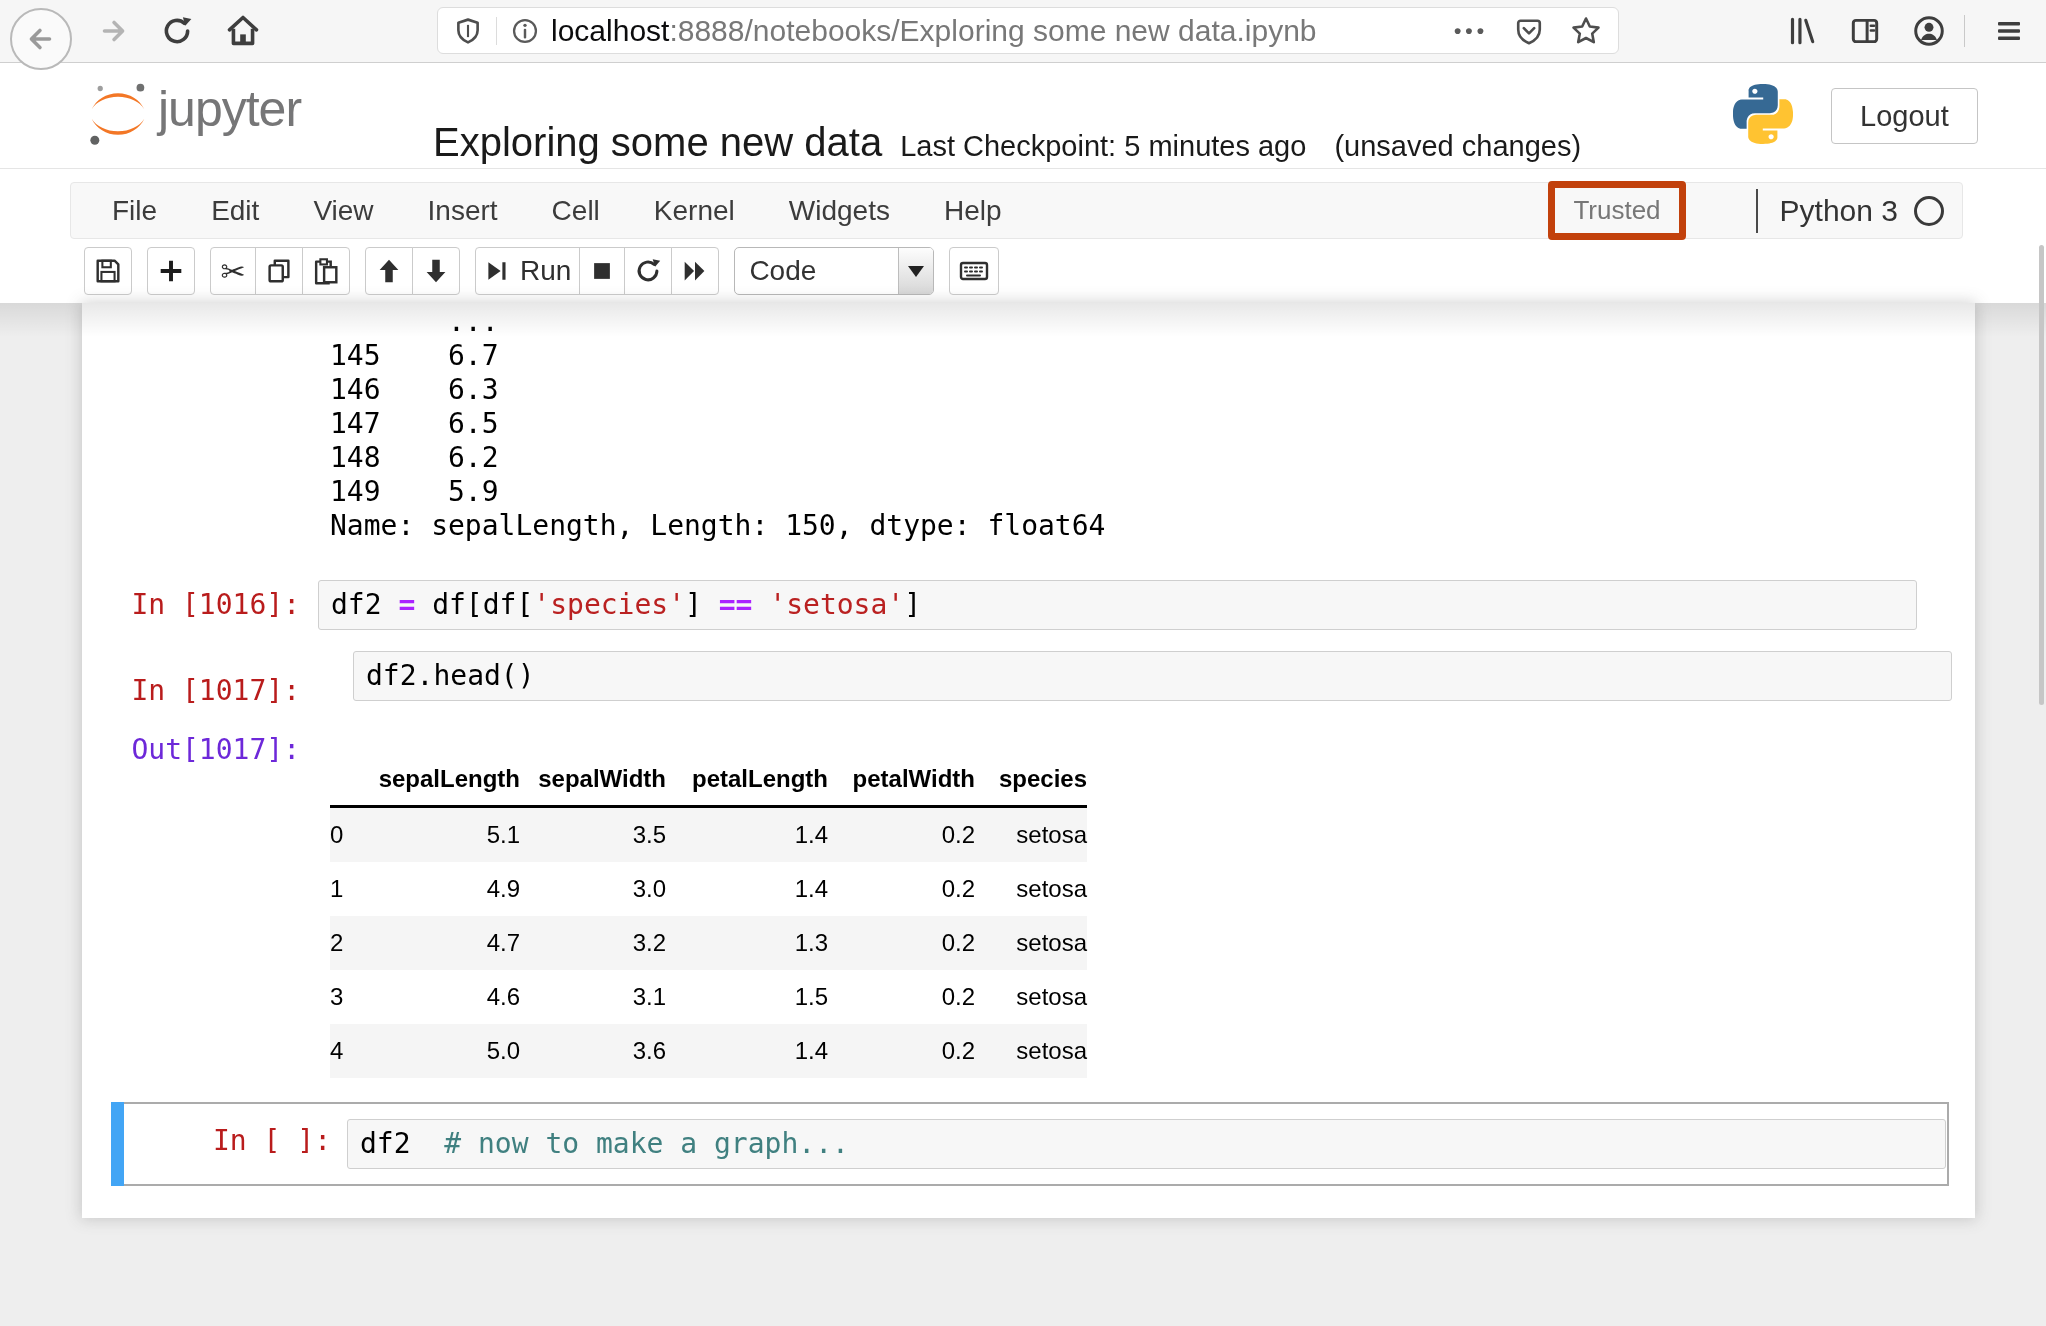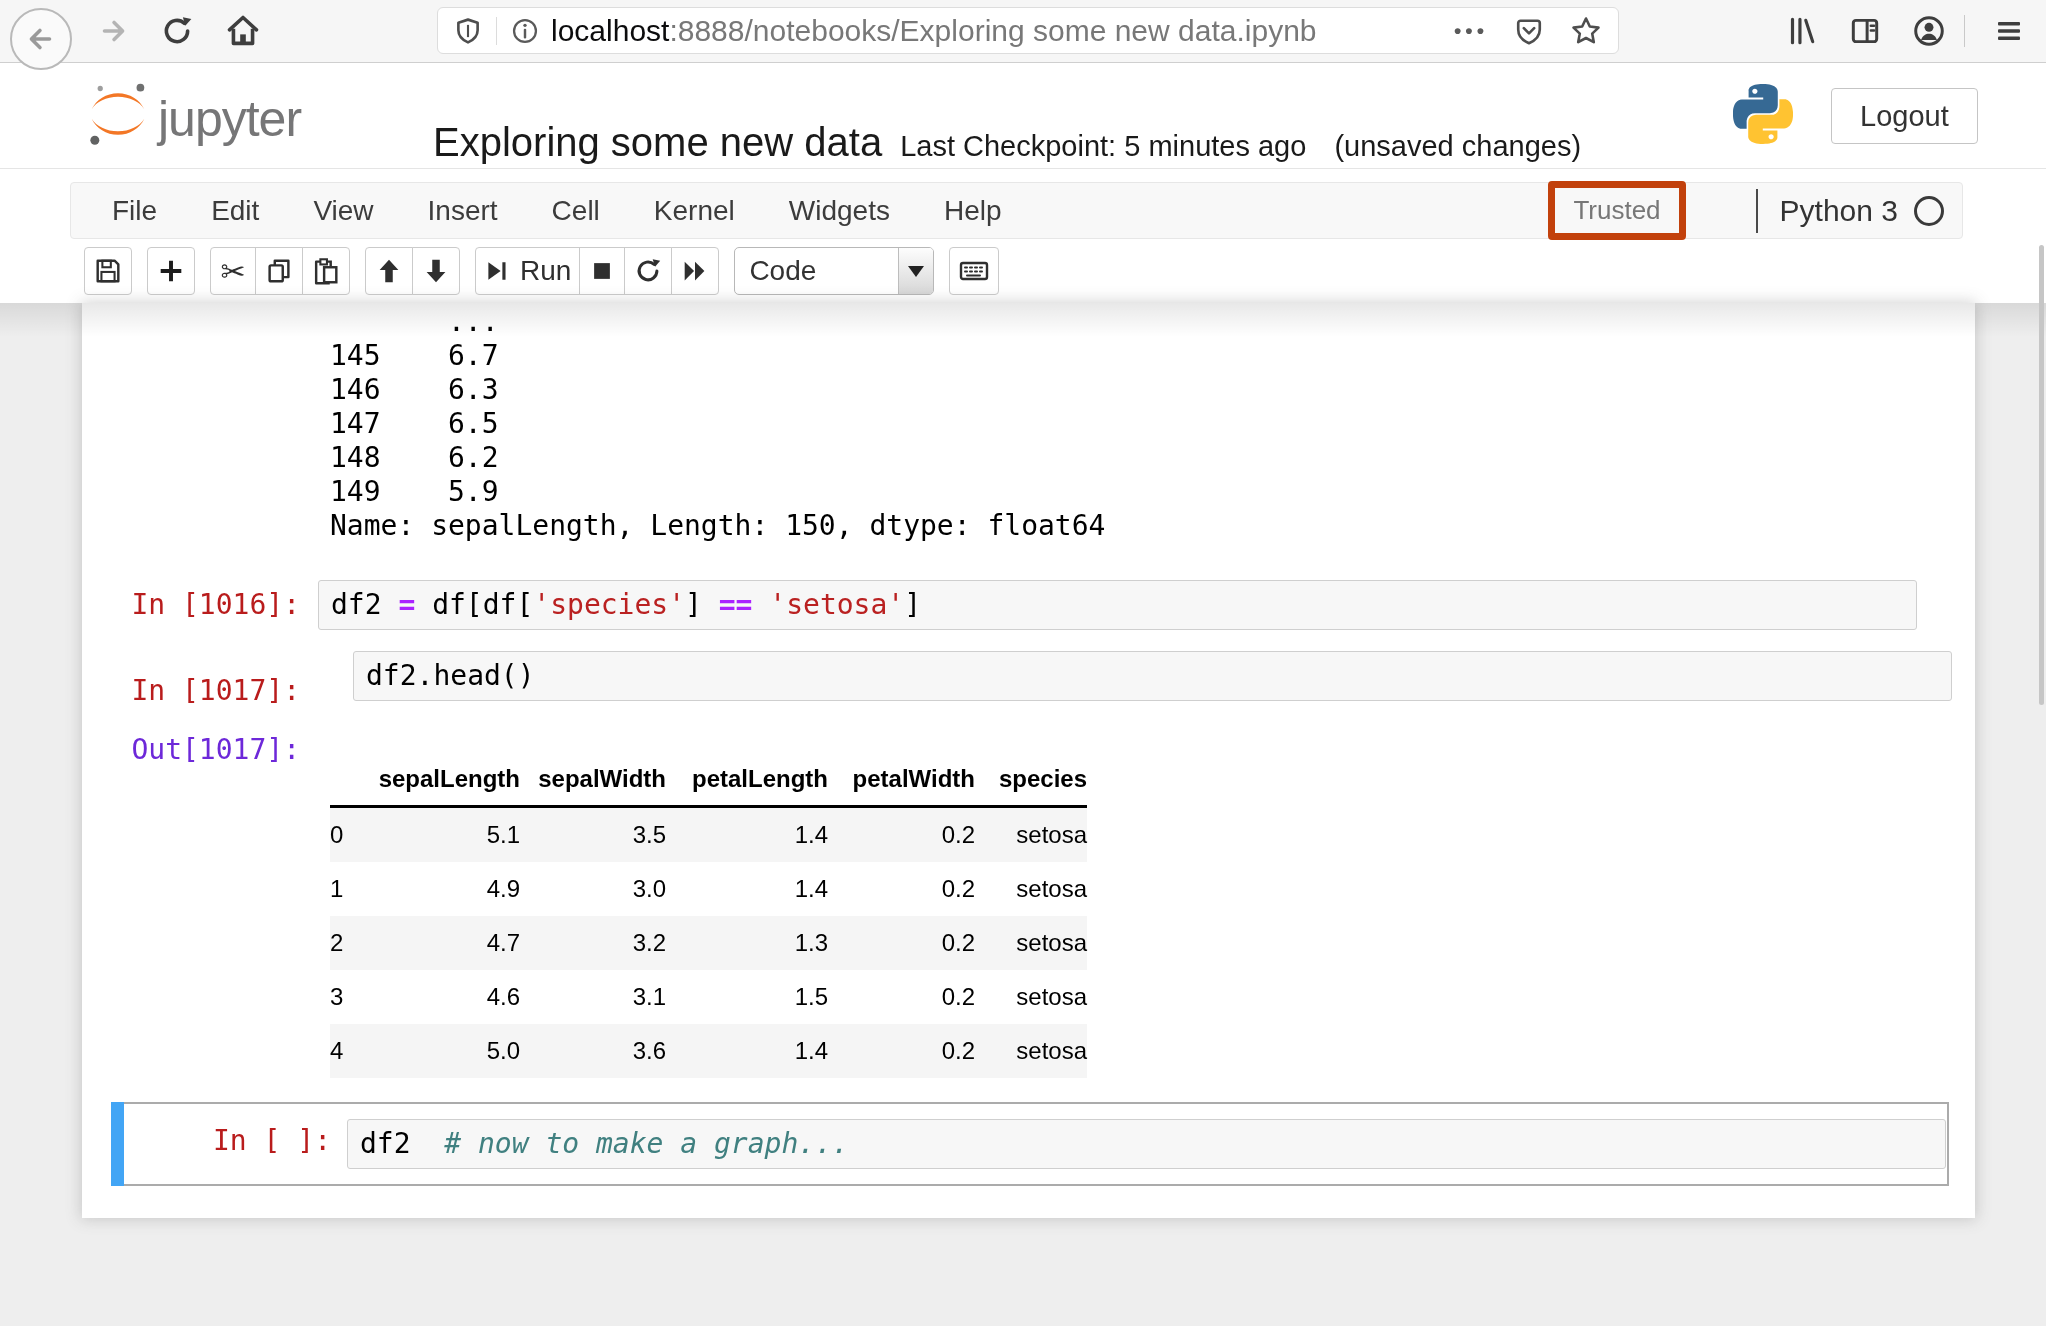--- a/index.html
+++ b/index.html
@@ -14,21 +14,21 @@
   .chrome-ic{position:absolute;top:0;height:62px;display:flex;align-items:center;justify-content:center;width:50px;}
   .urlbar{position:absolute;left:437px;top:7px;width:1182px;height:47px;background:#ffffff;border:1px solid #dddddd;border-radius:6px;display:flex;align-items:center;padding:0 16px;box-sizing:border-box;z-index:35;}
   .url-divider{width:1px;height:28px;background:#dcdcdc;margin:0 14px;}
   .url-text{font-size:30px;color:#0c0c0d;margin-left:12px;white-space:nowrap;}
   .url-text .dim{color:#787878;}
   .url-right{margin-left:auto;display:flex;align-items:center;gap:26px;}
   .ellipsis{font-size:21px;color:#5a5a5a;letter-spacing:4px;font-weight:bold;}
   .chrome-divider{position:absolute;left:1964px;top:15px;width:1px;height:32px;background:#c9c9c9;}
   
   .jheader{position:absolute;left:0;top:62px;width:2046px;height:106px;background:#ffffff;border-bottom:1px solid #e5e5e5;z-index:10;}
-  .logo-wrap{position:absolute;left:84px;top:18px;display:flex;align-items:flex-end;}
+  .logo-wrap{position:absolute;left:84px;top:18px;display:flex;align-items:flex-start;}
   .logo-text{font-size:50px;color:#767677;margin-left:6px;letter-spacing:-1px;}
   .title-wrap{position:absolute;left:433px;top:0;height:106px;display:flex;align-items:baseline;padding-top:58px;box-sizing:border-box;}
   .nb-title{font-size:40px;font-weight:500;color:#1a1a1a;}
   .checkpoint{font-size:29px;color:#1a1a1a;margin-left:18px;}
   .unsaved{font-size:29px;color:#1a1a1a;margin-left:28px;}
   .pylogo{position:absolute;left:1733px;top:22px;}
   .logout-btn{position:absolute;left:1831px;top:26px;height:54px;padding:0 28px;background:#ffffff;border:1px solid #c5c5c5;border-radius:4px;font-size:29px;color:#333;display:flex;align-items:center;}
   
   .menurow{position:absolute;left:0;top:168px;width:2046px;height:74px;background:#ffffff;}
   .navbar{position:absolute;left:70px;top:14px;width:1893px;height:57px;background:#f8f8f8;border:1px solid #e7e7e7;border-radius:4px;box-sizing:border-box;display:flex;align-items:center;}
@@ -60,21 +60,21 @@
   .mono{font-family:"DejaVu Sans Mono", monospace;}
   .outtext{position:absolute;left:248px;top:2px;font-size:28px;line-height:34px;color:#000;white-space:pre;margin:0;}
   .prompt{position:absolute;left:0;width:218px;text-align:right;font-size:28px;line-height:34px;}
   .prompt.in{color:#b91c1c;}
   .prompt.out{color:#6d28d9;}
   .inputbox{position:absolute;left:236px;width:1599px;height:50px;background:#f7f7f7;border:1px solid #cfcfcf;border-radius:3px;box-sizing:border-box;}
   .codeline{padding:7px 12px;font-size:28px;line-height:34px;white-space:pre;}
   .tk-p{color:#000;}
   .tk-o{color:#AA22FF;font-weight:bold;}
   .tk-s{color:#BA2121;}
-  .tk-c{color:#408080;font-style:italic;}
+  .tk-c{color:#408080;}
   
   .dftable{position:absolute;left:248px;top:458px;border-collapse:collapse;table-layout:fixed;font-size:24px;color:#000;}
   .dftable th{font-weight:bold;text-align:right;padding:4px 0 12px 0;border-bottom:3px solid #000;}
   .dftable td{text-align:right;padding:13px 0;}
   .dftable .col0{width:46px;text-align:left;}
   .dftable .col1{width:144px;}
   .dftable .col2{width:146px;}
   .dftable .col3{width:162px;}
   .dftable .col4{width:147px;}
   .dftable .col5{width:112px;}

